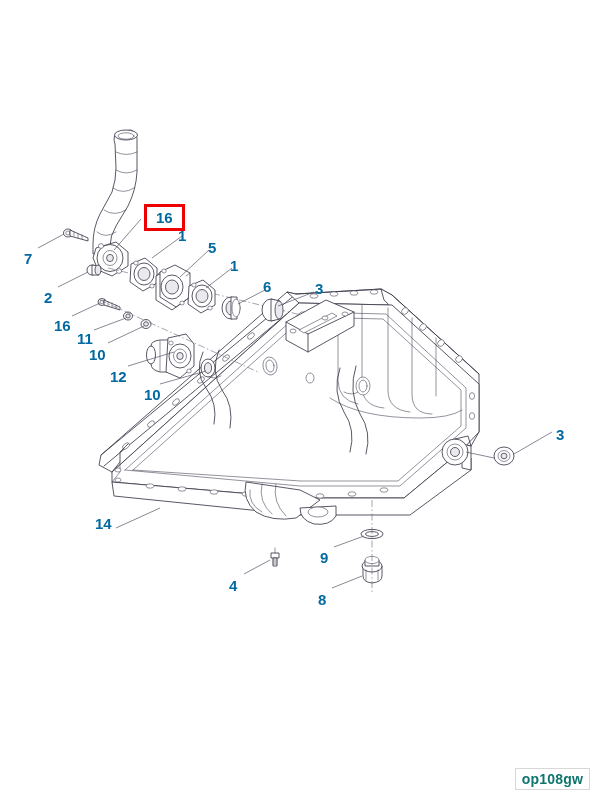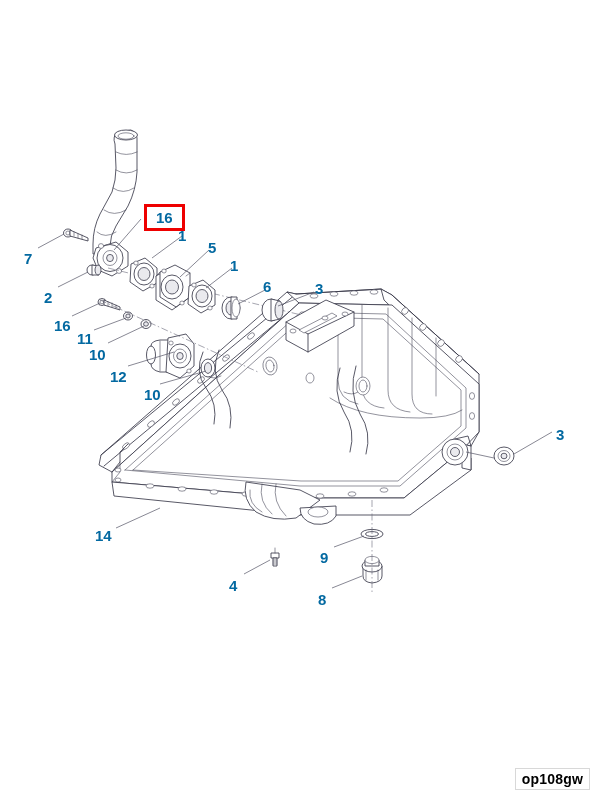--- a/index.html
+++ b/index.html
@@ -41,21 +41,21 @@
     background: #ffffff;
     box-sizing: border-box;
   }
   #watermark {
     position: absolute;
     right: 10px;
     bottom: 10px;
     font-family: "Liberation Sans", sans-serif;
     font-weight: bold;
     font-size: 14px;
-    color: #000000;
+    color: #0f766e;
     background: #ffffff;
     border: 1px solid #d8d8d8;
     padding: 2px 6px;
     letter-spacing: 0.2px;
     user-select: none;
   }
 </style>
 </head>
 <body>
 
@@ -380,21 +380,21 @@
   <div class="callout" style="left:77px; top:331px;text-align:center;">11</div>
 
   <div class="callout" style="left:89px; top:347px;">10</div>
 
   <div class="callout" style="left:110px; top:369px;">12</div>
 
   <div class="callout" style="left:144px; top:387px;">10</div>
 
   <div class="callout" style="left:556px; top:427px;">3</div>
 
-  <div class="callout" style="left:95px; top:528px;">14</div>
+  <div class="callout" style="left:95px; top:516px;">14</div>
 
   <div class="callout" style="left:320px; top:550px;">9</div>
 
   <div class="callout" style="left:229px; top:578px;">4</div>
 
   <div class="callout" style="left:318px; top:592px;">8</div>
 
   <div id="watermark">op108gw</div>
 
 </div>

